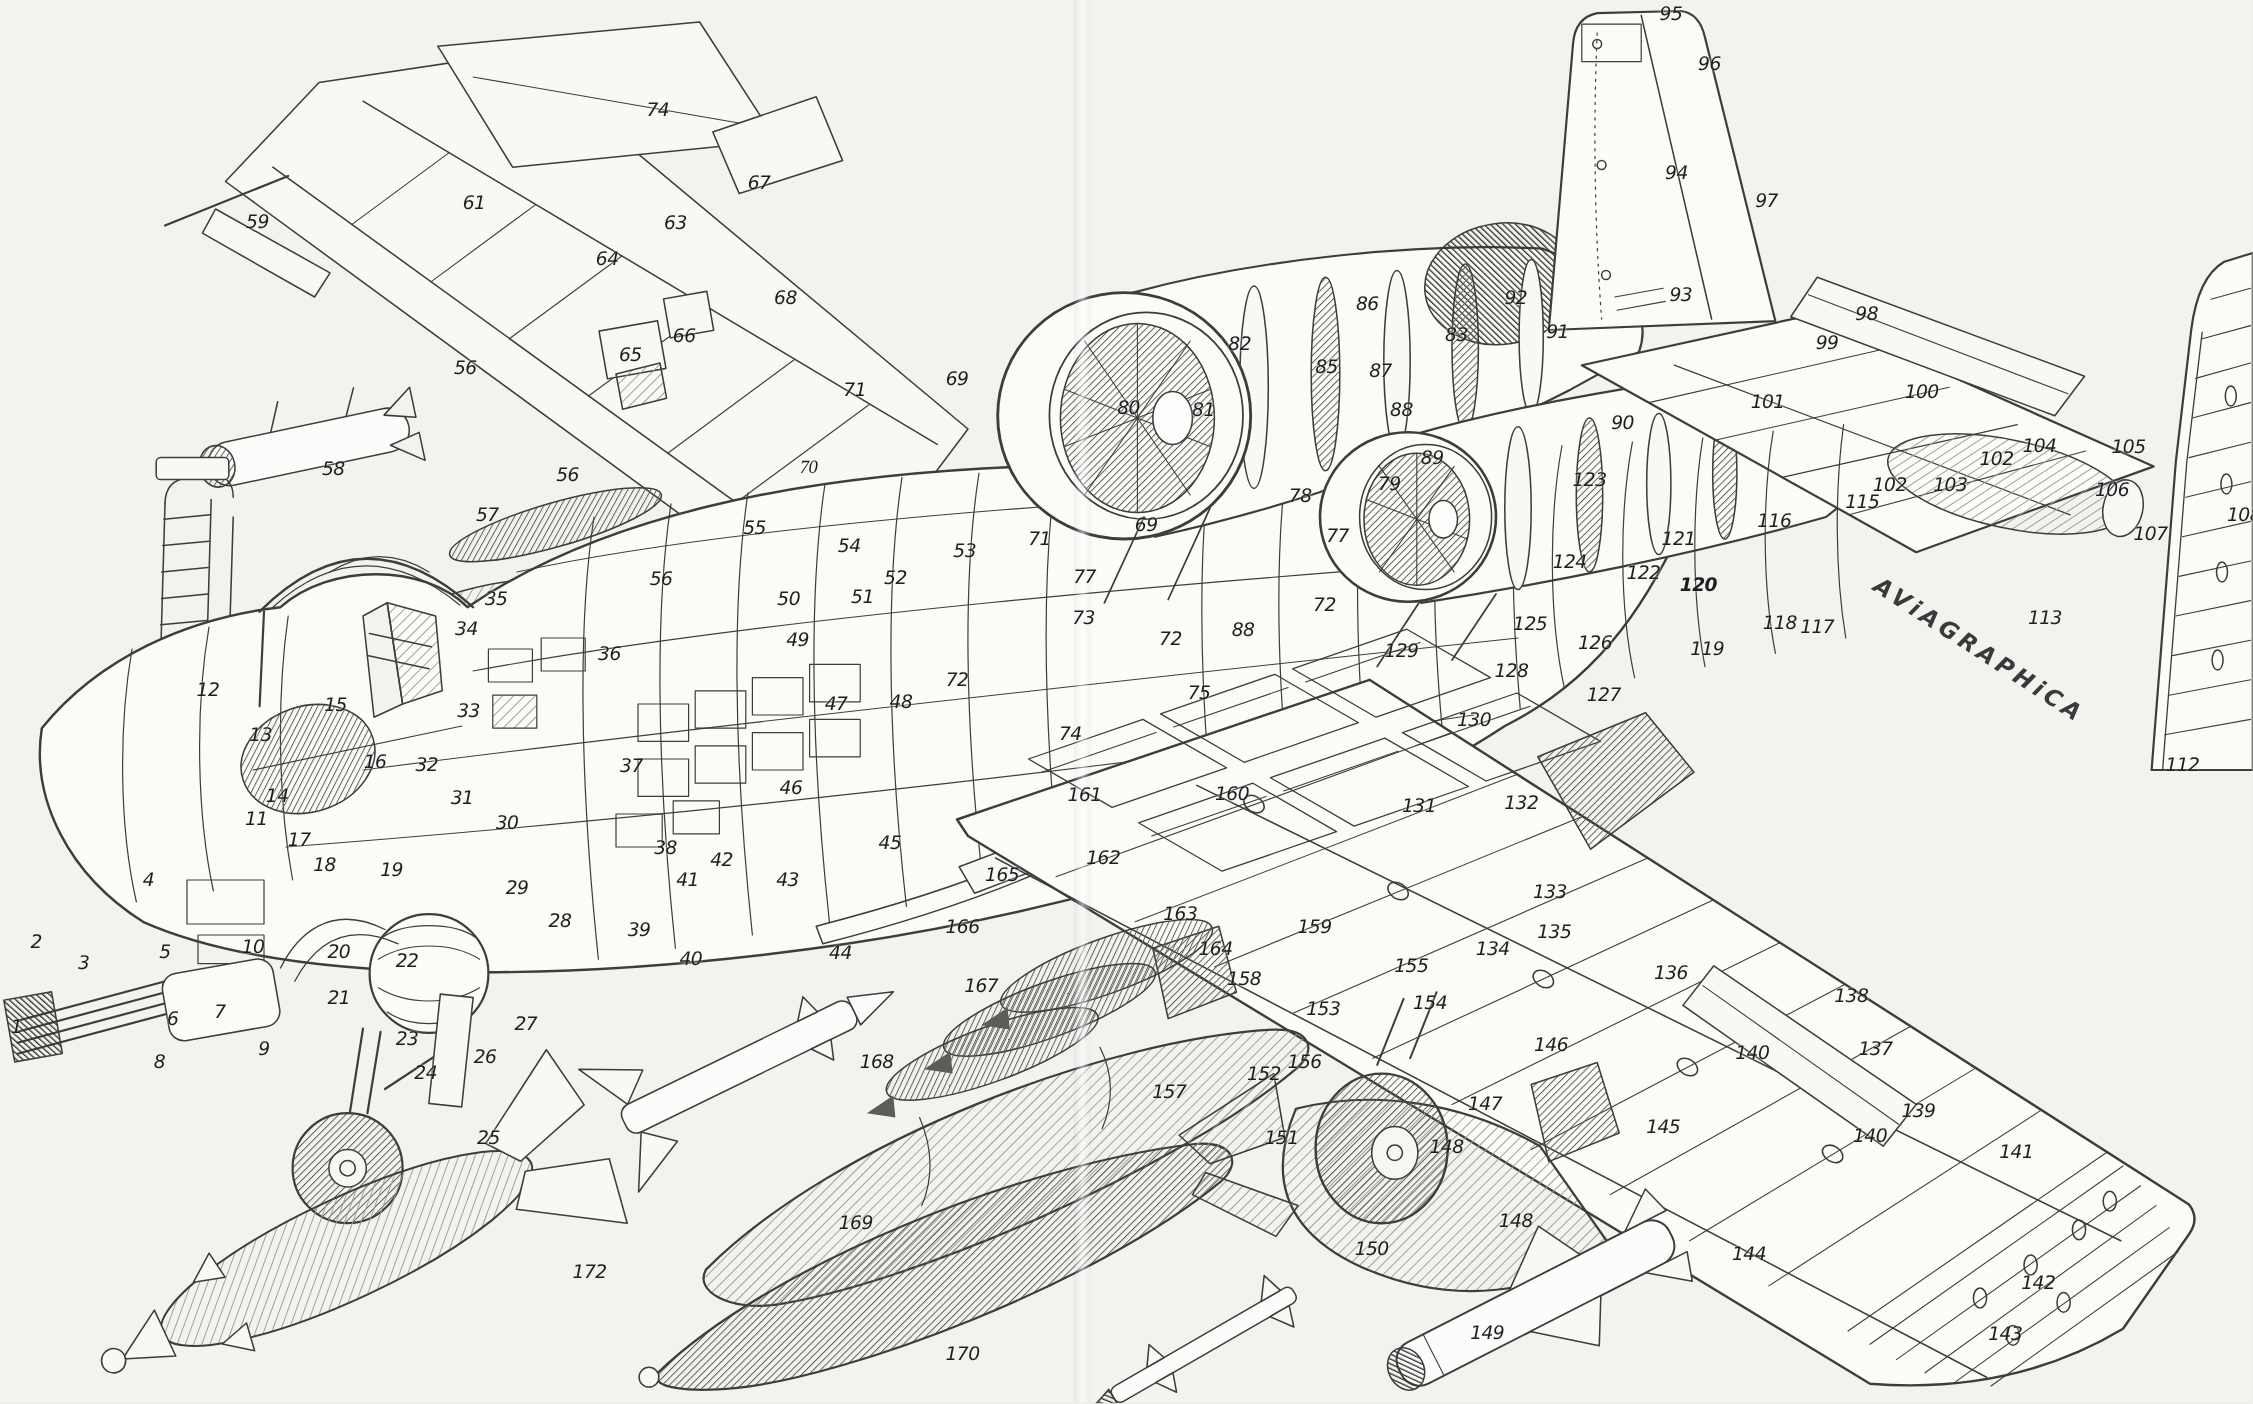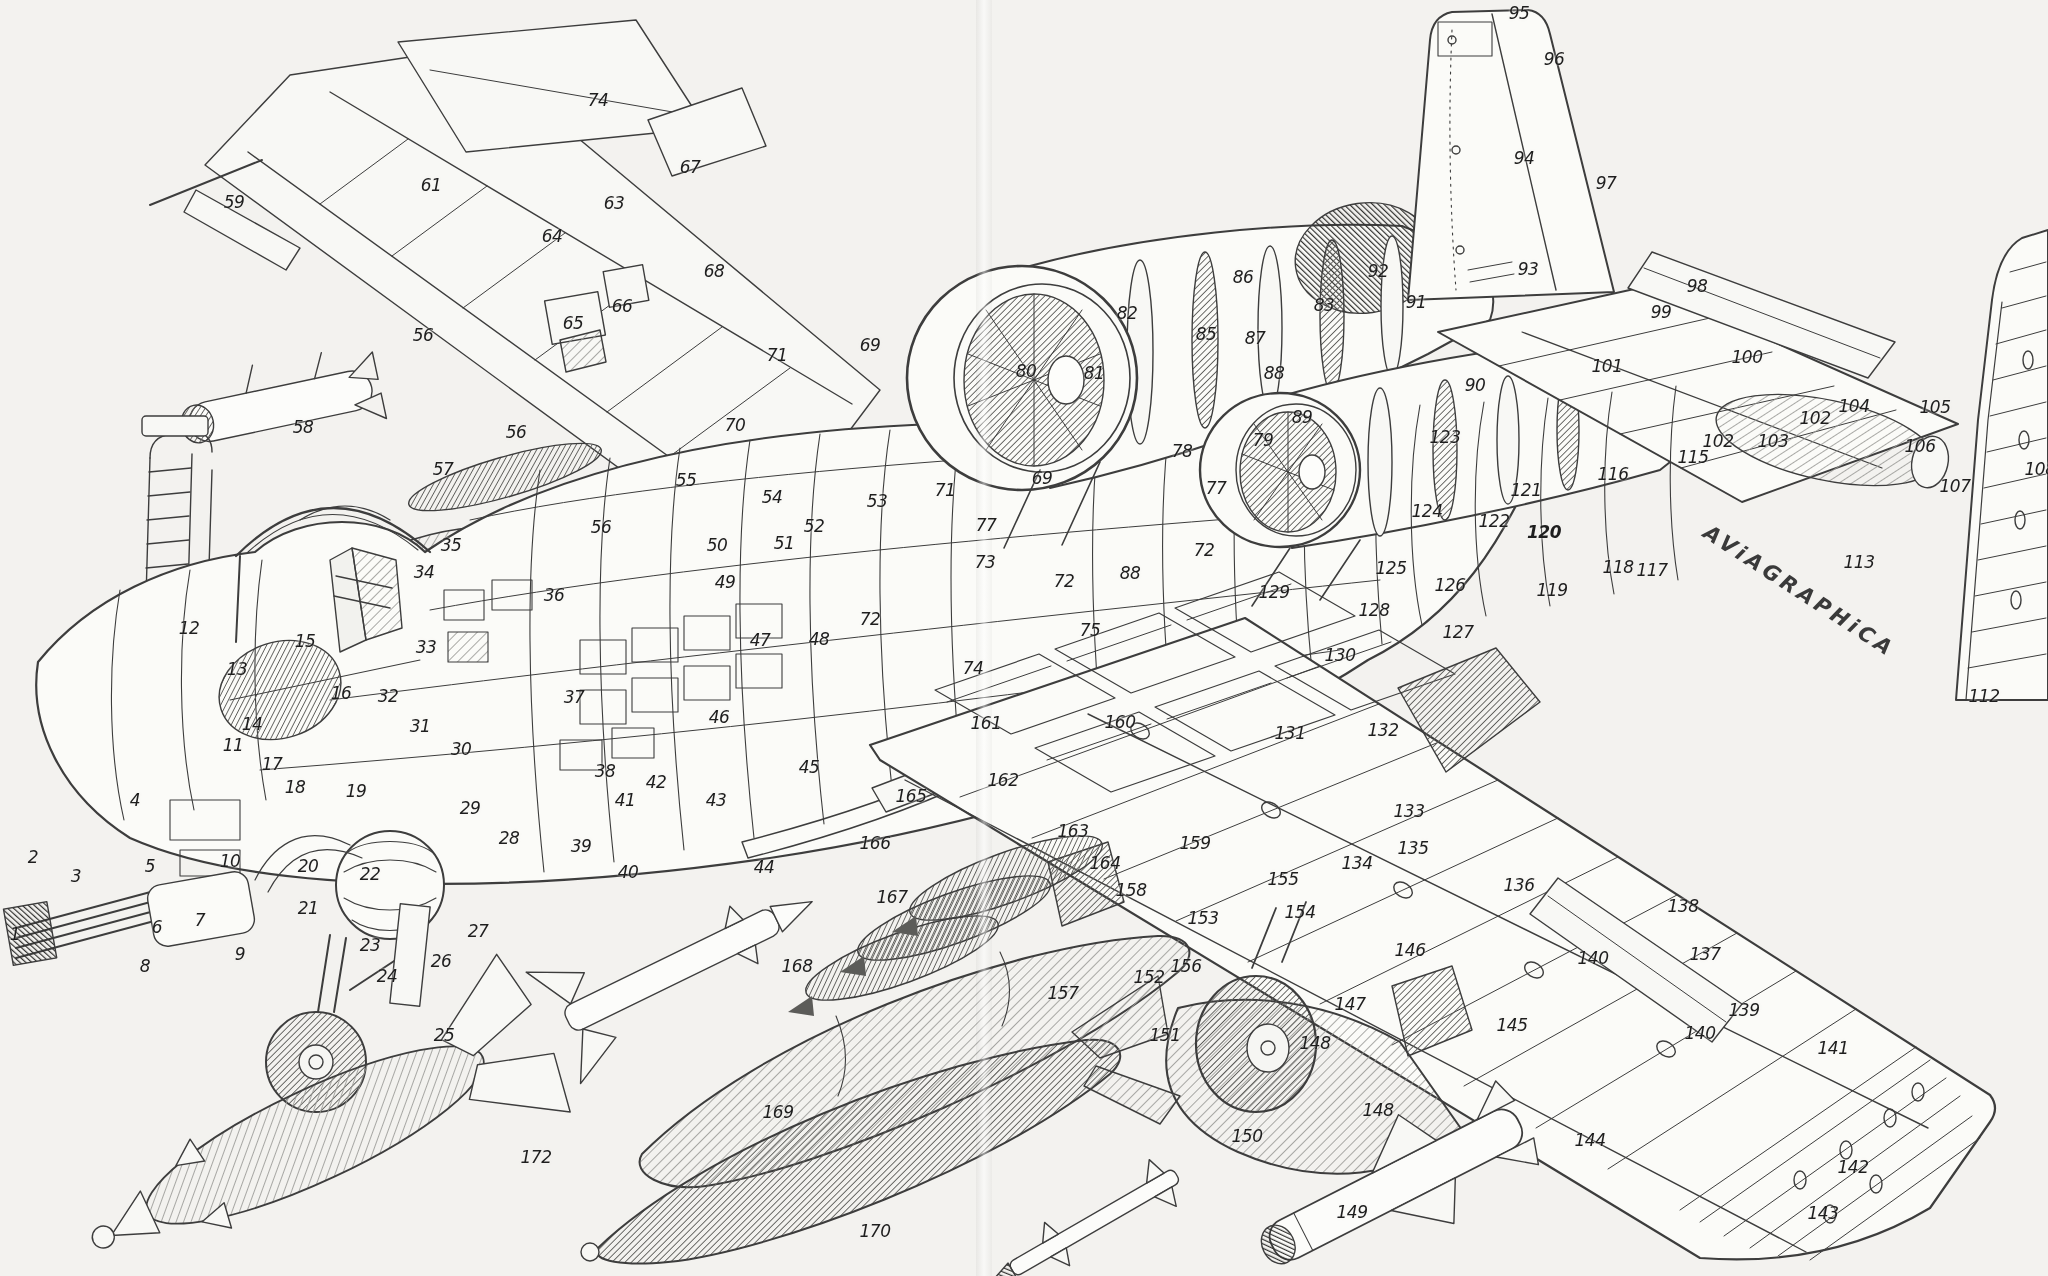--- a/index.html
+++ b/index.html
@@ -360,21 +360,21 @@
       <span class="callout" style="left: 431px; top: 185px;">61</span>
       <span class="callout" style="left: 598px; top: 100px;">74</span>
       <span class="callout" style="left: 614px; top: 203px;">63</span>
       <span class="callout" style="left: 552px; top: 236px;">64</span>
       <span class="callout" style="left: 573px; top: 323px;">65</span>
       <span class="callout" style="left: 622px; top: 306px;">66</span>
       <span class="callout" style="left: 690px; top: 167px;">67</span>
       <span class="callout" style="left: 714px; top: 271px;">68</span>
       <span class="callout" style="left: 870px; top: 345px;">69</span>
       <span class="callout" style="left: 1042px; top: 478px;">69</span>
-      <span class="callout" style="left: 735px; top: 425px;">70</span>
+      <span class="callout" style="left: 735px; top: 425px; font-family: Liberation Serif, serif;">70</span>
       <span class="callout" style="left: 777px; top: 355px;">71</span>
       <span class="callout" style="left: 945px; top: 490px;">71</span>
       <span class="callout" style="left: 870px; top: 619px;">72</span>
       <span class="callout" style="left: 1064px; top: 581px;">72</span>
       <span class="callout" style="left: 1204px; top: 550px;">72</span>
       <span class="callout" style="left: 985px; top: 562px;">73</span>
       <span class="callout" style="left: 973px; top: 668px;">74</span>
       <span class="callout" style="left: 1090px; top: 630px;">75</span>
       <span class="callout" style="left: 1130px; top: 573px;">88</span>
       <span class="callout" style="left: 986px; top: 525px;">77</span>

